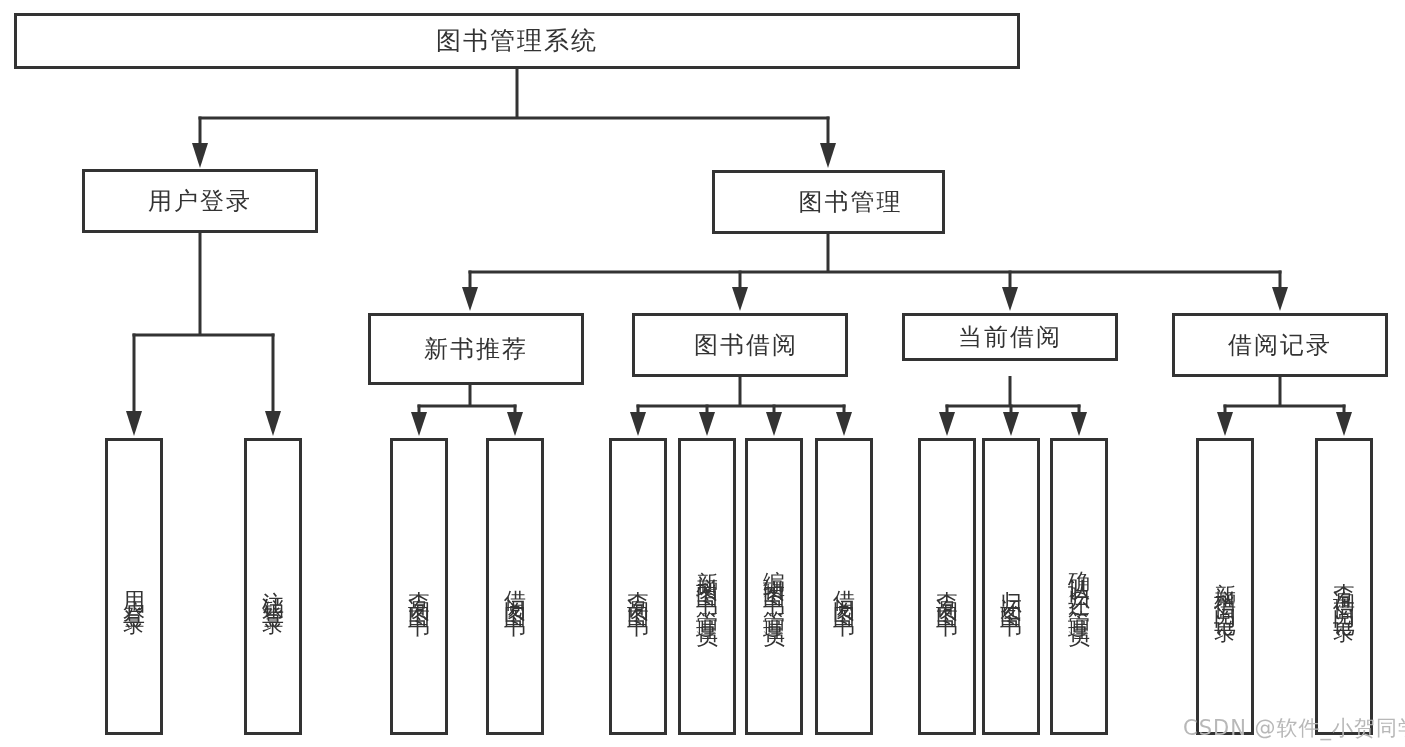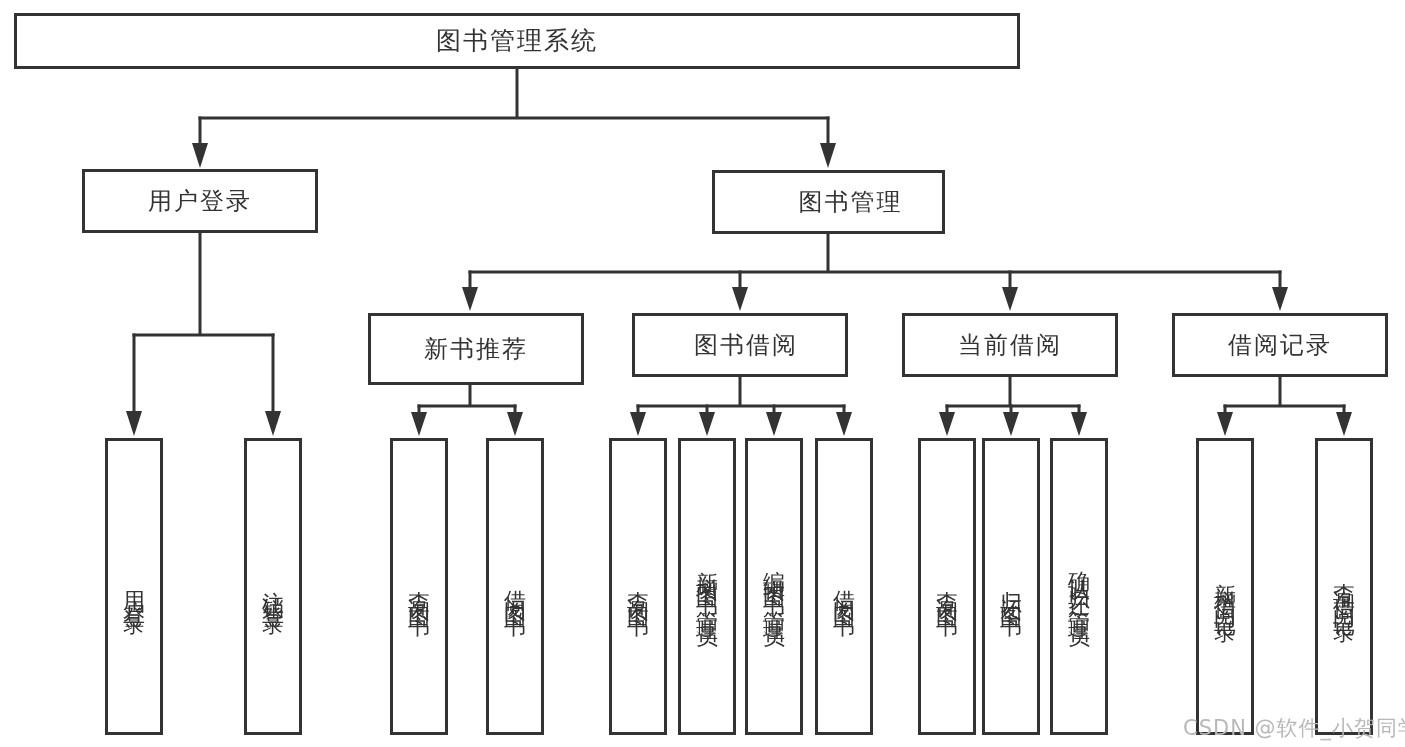--- a/index.html
+++ b/index.html
@@ -129,21 +129,21 @@
     </g>
   </svg>
 
   <div class="node root" style="left:14px; top:13px; width:1006px; height:56px;">图书管理系统</div>
 
   <div class="node" style="left:82px; top:169px; width:236px; height:64px;">用户登录</div>
   <div class="node" style="left:712px; top:170px; width:233px; height:64px;padding-left:44px;">图书管理</div>
 
   <div class="node" style="left:362px; top:313px; width:216px; height:72px;margin-left:6px;">新书推荐</div>
   <div class="node" style="left:632px; top:313px; width:216px; height:64px;padding-left:12px;">图书借阅</div>
-  <div class="node" style="left:902px; top:313px; width:216px; height:64px;">当前借阅</div>
+  <div class="node" style="left:902px; top:313px; width:216px; height:48px;">当前借阅</div>
   <div class="node" style="left:1172px; top:313px; width:216px; height:64px;">借阅记录</div>
 
   <div class="node leaf" style="left:105px; top:438px; width:58px; height:297px;">用户登录</div>
   <div class="node leaf" style="left:244px; top:438px; width:58px; height:297px;">注销登录</div>
 
   <div class="node leaf" style="left:390px; top:438px; width:58px; height:297px;">查询图书</div>
   <div class="node leaf" style="left:486px; top:438px; width:58px; height:297px;">借阅图书</div>
 
   <div class="node leaf" style="left:609px; top:438px; width:58px; height:297px;">查询图书</div>
   <div class="node leaf" style="left:678px; top:438px; width:58px; height:297px;">新增图书（管理员）</div>

